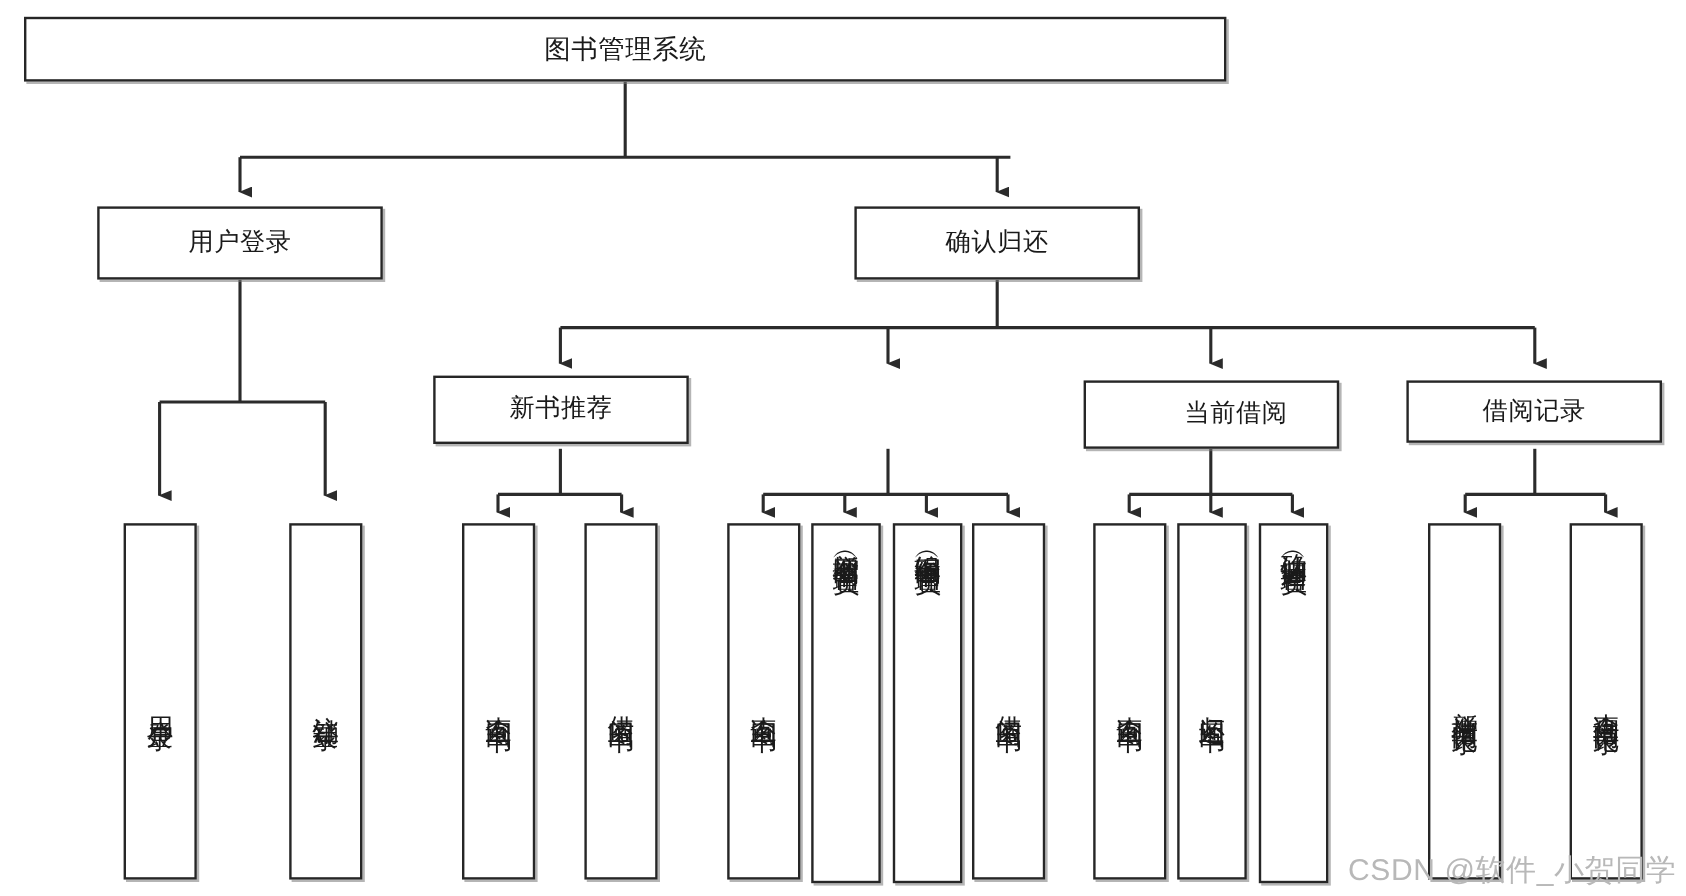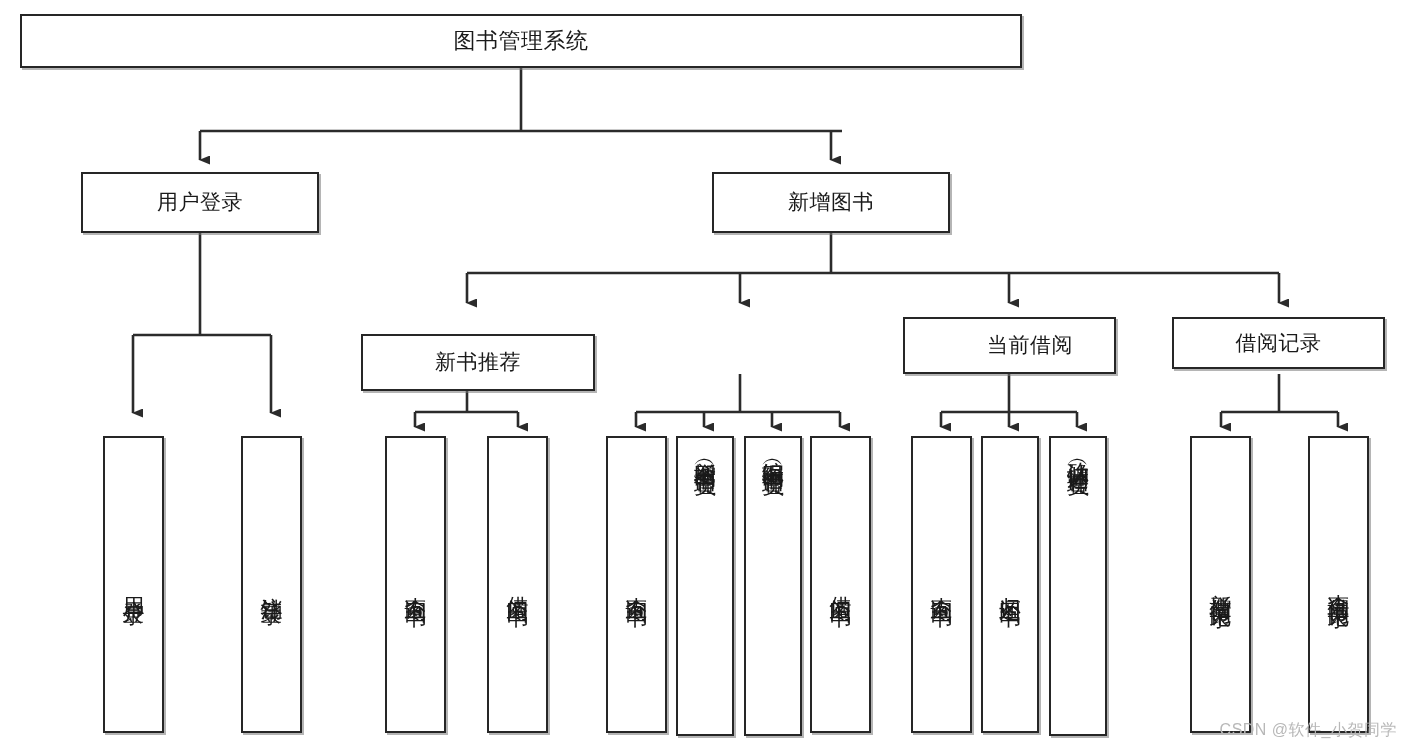--- a/index.html
+++ b/index.html
@@ -65,21 +65,21 @@
   }
   .node.v.tall .lbl { letter-spacing: 2px; }
   .node.v.mid {
     align-items: center;
     padding-top: 0;
   }
   .watermark {
     position: absolute;
     right: 8px;
     bottom: 6px;
-    font-size: 16px;
+    font-size: 25px;
     color: #b8b8b8;
     white-space: nowrap;
     letter-spacing: 0.5px;
   }
 </style>
 </head>
 <body>
 
 <div id="canvas">
 
@@ -134,24 +134,24 @@
   </svg>
 
   <div class="node h root" style="left:20px; top:14px; width:1002px; height:54px;">
     <span class="lbl">图书管理系统</span>
   </div>
 
   <div class="node h" style="left:81px; top:172px; width:238px; height:61px;">
     <span class="lbl">用户登录</span>
   </div>
   <div class="node h" style="left:712px; top:172px; width:238px; height:61px;">
-    <span class="lbl">新增图书</span>
-  </div>
-
-  <div class="node h" style="left:361px; top:334px; width:234px; height:57px;">
+    <span class="lbl">确认归还</span>
+  </div>
+
+  <div class="node h" style="left:361px; top:313px; width:213px; height:57px;">
     <span class="lbl">新书推荐</span>
   </div>
   <div class="node h" style="left:903px; top:317px; width:213px; height:57px;padding-left:41px;">
     <span class="lbl">当前借阅</span>
   </div>
   <div class="node h" style="left:1172px; top:317px; width:213px; height:52px;">
     <span class="lbl">借阅记录</span>
   </div>
 
   <div class="node v mid" style="left:103px; top:436px; width:61px; height:297px;">

